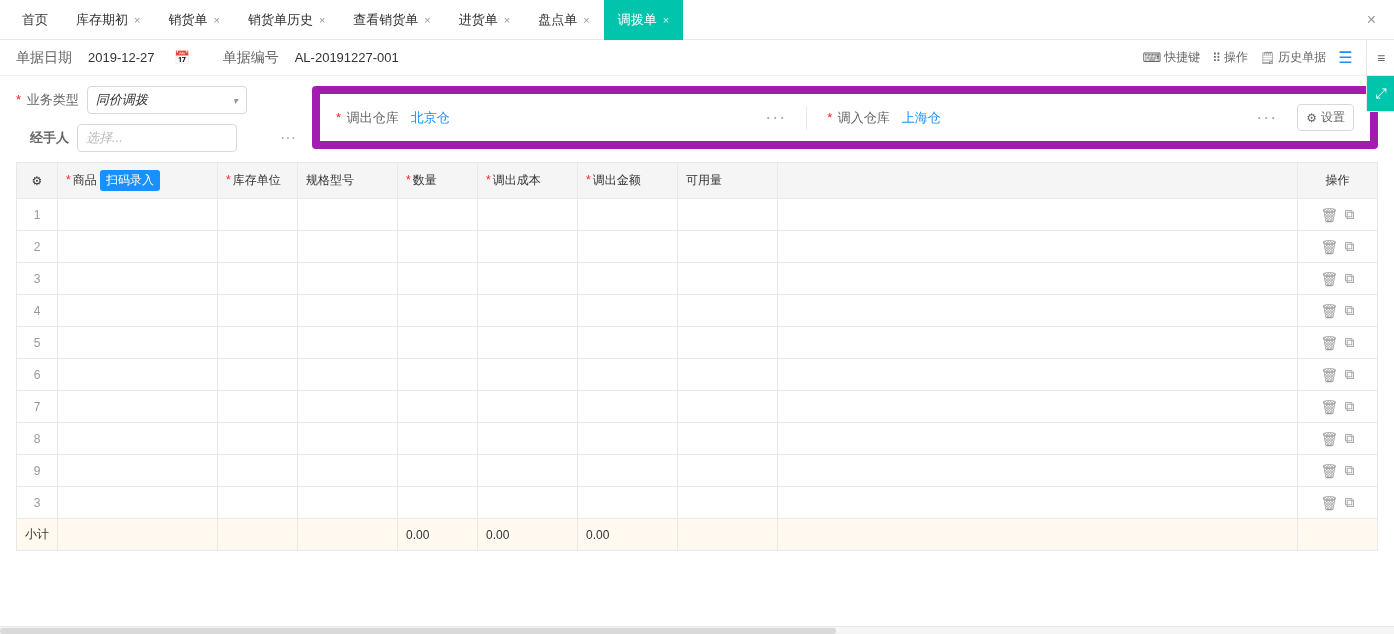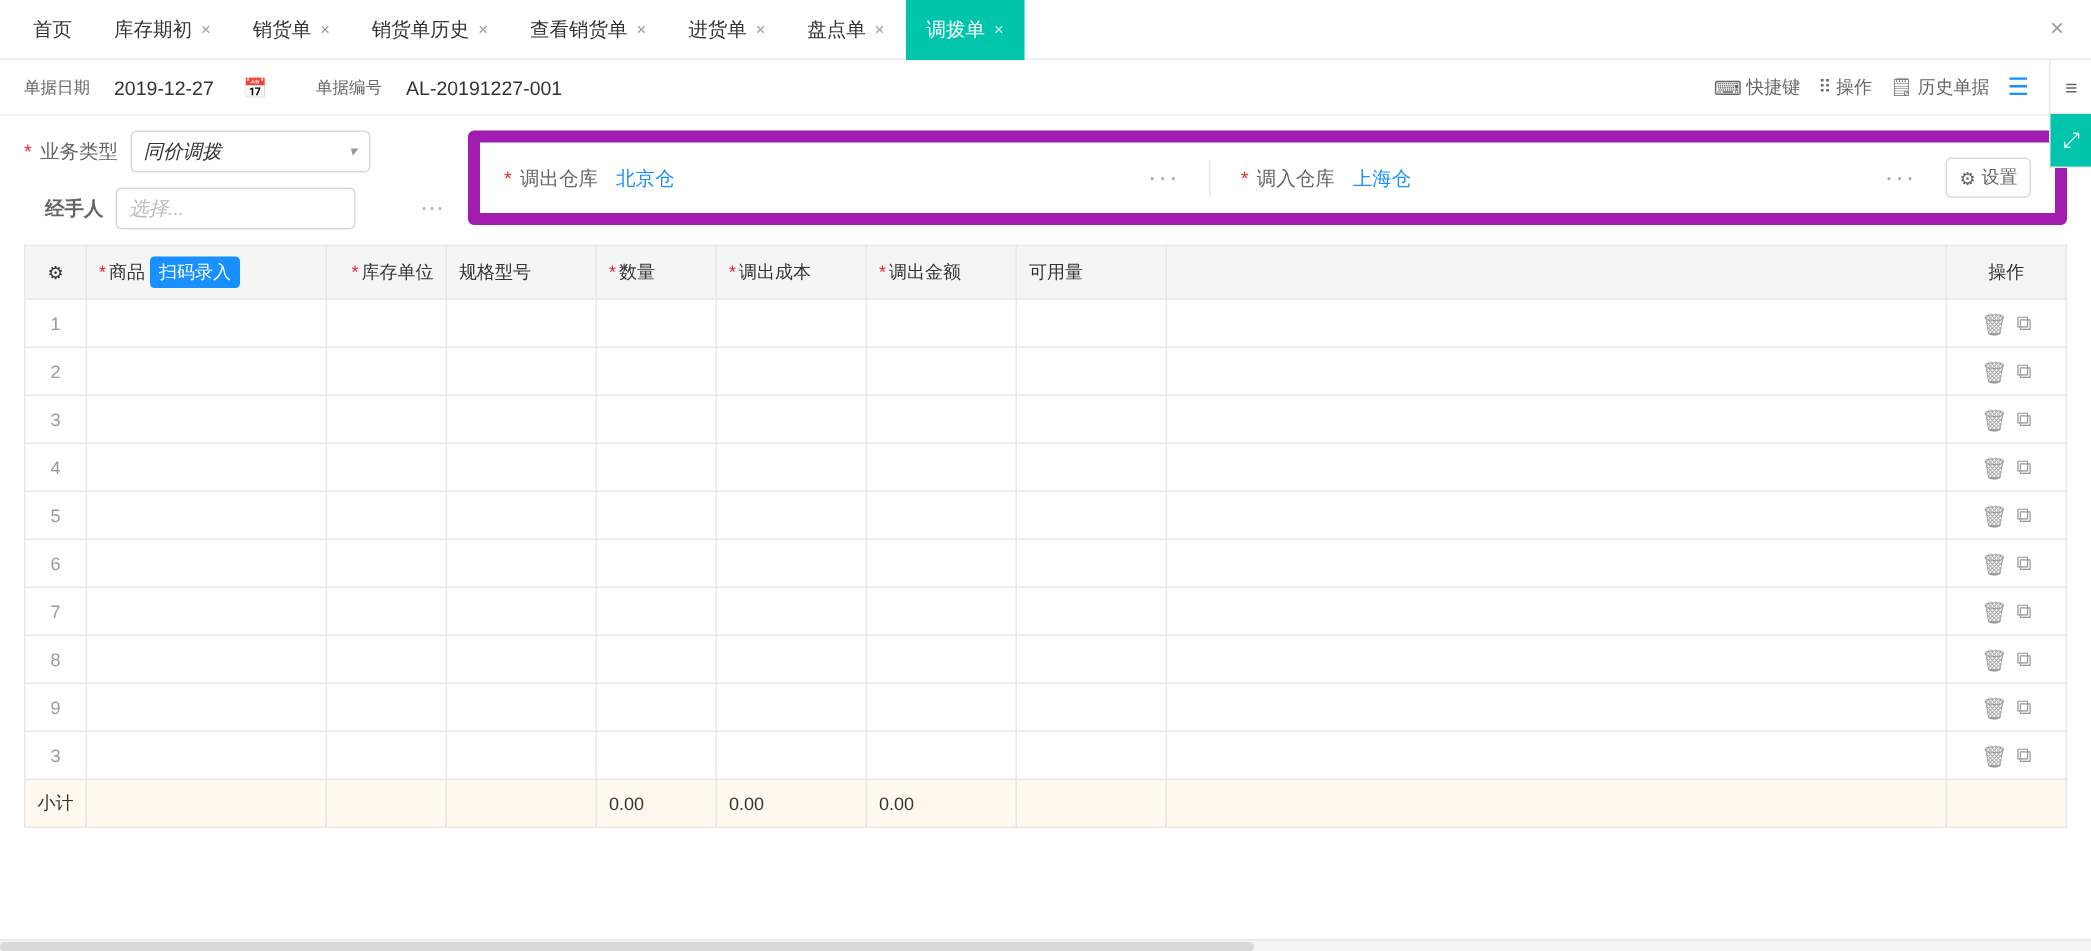--- a/index.html
+++ b/index.html
@@ -44,21 +44,21 @@
       cursor: pointer;
     }
 
     
     .toolbar-row {
       display: flex; align-items: center;
       padding: 8px 16px;
       border-bottom: 1px solid #f0f0f0;
       gap: 16px;
     }
-    .toolbar-label { color: #666; font-size: 11px; }
+    .toolbar-label { color: #666; font-size: 14px; }
     .toolbar-value { color: #333; font-size: 13px; }
     .date-icon { color: #00c5ac; margin-left: 4px; cursor: pointer; font-size: 13px; }
     .toolbar-right {
       margin-left: auto;
       display: flex; align-items: center; gap: 12px;
       color: #666; font-size: 12px;
     }
     .toolbar-right span { cursor: pointer; display: flex; align-items: center; gap: 3px; }
 
     
@@ -315,21 +315,21 @@
       <table>
         <thead>
           <tr>
             <th style="width:36px; text-align:center;">
               <span>⚙</span>
             </th>
             <th style="width:160px;">
               <span class="required-star">*</span>商品
               <button class="scan-btn">扫码录入</button>
             </th>
-            <th style="width:80px;text-align:right;">
+            <th style="width:80px;">
               <span class="required-star">*</span>库存单位
             </th>
             <th style="width:100px;">规格型号</th>
             <th style="width:80px;">
               <span class="required-star">*</span>数量
             </th>
             <th style="width:100px;">
               <span class="required-star">*</span>调出成本
             </th>
             <th style="width:100px;margin-top:18px;">

